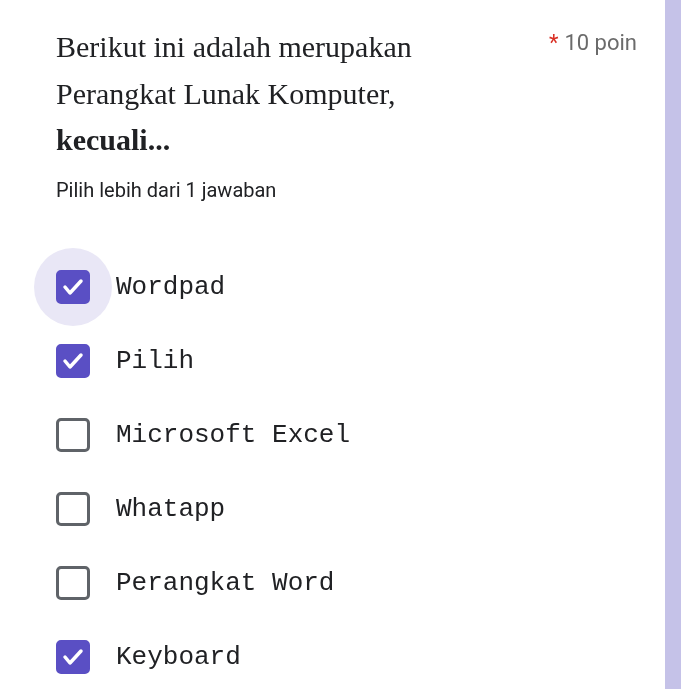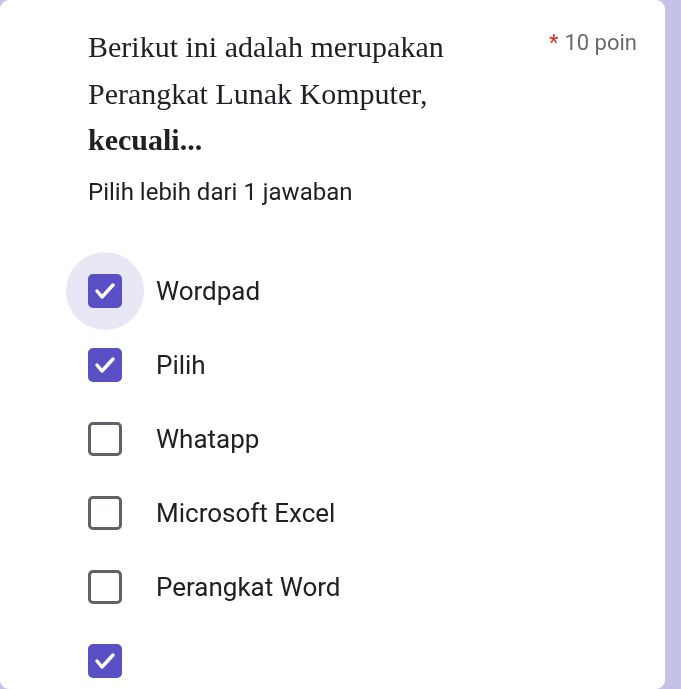--- a/index.html
+++ b/index.html
@@ -10,24 +10,23 @@
     padding: 0;
     font-family: Roboto, Arial, sans-serif;
     background: #c5c2e8;
     width: 681px;
     height: 689px;
     overflow: hidden;
   }
   .card {
     background: #fff;
     margin: 0 16px 0 0;
-    padding: 24px 28px 24px 88px;
+    padding: 24px 28px 24px 56px;
     height: 100%;
     position: relative;
-    border-radius: 9px;
   }
   .header-row {
     display: flex;
     align-items: flex-start;
     justify-content: space-between;
     gap: 20px;
   }
   .question-text {
     font-size: 30px;
     line-height: 1.55;
@@ -46,21 +45,21 @@
     padding-top: 6px;
     margin-left: 40px;
   }
   .required-asterisk {
     color: #d93025;
     font-size: 22px;
     margin-right: 6px;
     vertical-align: top;
   }
   .instruction {
-    font-size: 24px;
+    font-size: 20px;
     color: #202124;
     margin-top: 14px;
   }
   .options {
     margin-top: 48px;
   }
   .option-row {
     display: flex;
     align-items: center;
     height: 74px;
@@ -102,23 +101,24 @@
     height: 24px;
     stroke: #fff;
     stroke-width: 3.5;
     fill: none;
     stroke-linecap: round;
     stroke-linejoin: round;
   }
   .option-label {
     font-size: 26px;
     color: #202124;
-    margin-left: 34px;
+    margin-left: 26px;
     position: relative;
     z-index: 1;
+    font-family: Liberation Mono, monospace;
   }
 </style>
 </head>
 <body>
 
 <div class="card">
   <div class="header-row">
     <div class="question-text">
       <span>Berikut ini adalah merupakan Perangkat Lunak Komputer, </span><span class="question-bold">kecuali...</span>
     </div>
@@ -141,31 +141,32 @@
       <div class="option-row">
         <div class="checkbox checked">
           <svg viewBox="0 0 24 24">
             <polyline points="4 12 9 18 20 6"></polyline>
           </svg>
         </div>
         <div class="option-label">Pilih</div>
       </div>
       <div class="option-row">
         <div class="checkbox unchecked"></div>
-        <div class="option-label">Whatapp</div>
+        <div class="option-label">Microsoft Excel</div>
       </div>
       <div class="option-row">
         <div class="checkbox unchecked"></div>
-        <div class="option-label">Microsoft Excel</div>
+        <div class="option-label">Whatapp</div>
       </div>
       <div class="option-row">
         <div class="checkbox unchecked"></div>
         <div class="option-label">Perangkat Word</div>
       </div>
       <div class="option-row">
         <div class="checkbox checked">
           <svg viewBox="0 0 24 24">
             <polyline points="4 12 9 18 20 6"></polyline>
           </svg>
         </div>
+        <div class="option-label">Keyboard</div>
       </div>
     </div>
 </div>
 
 </body></html>

